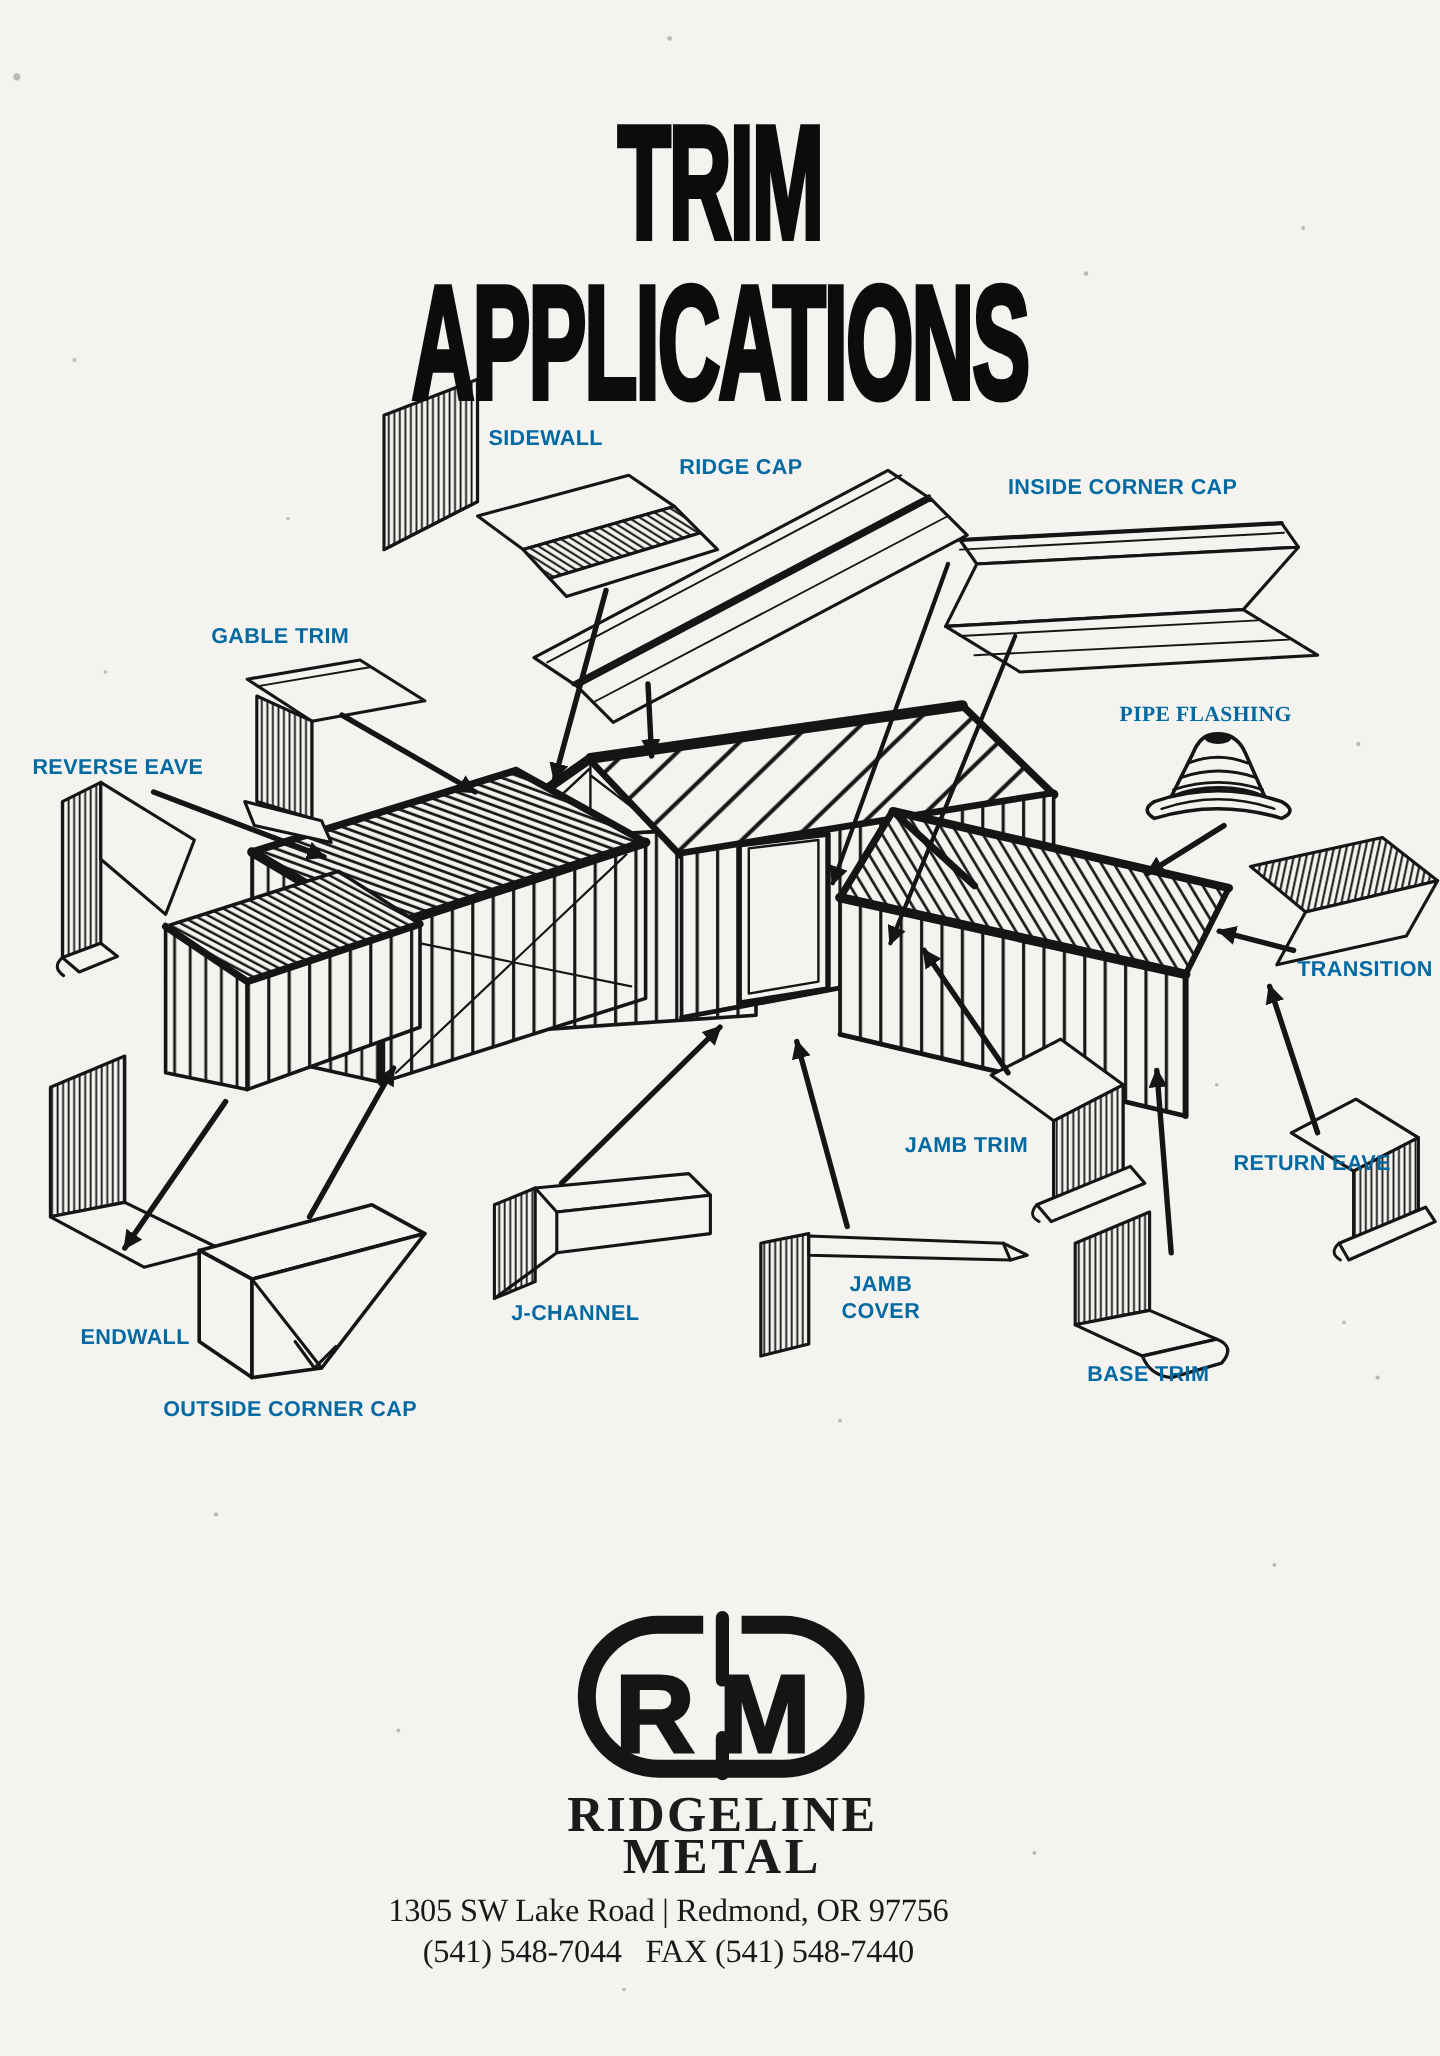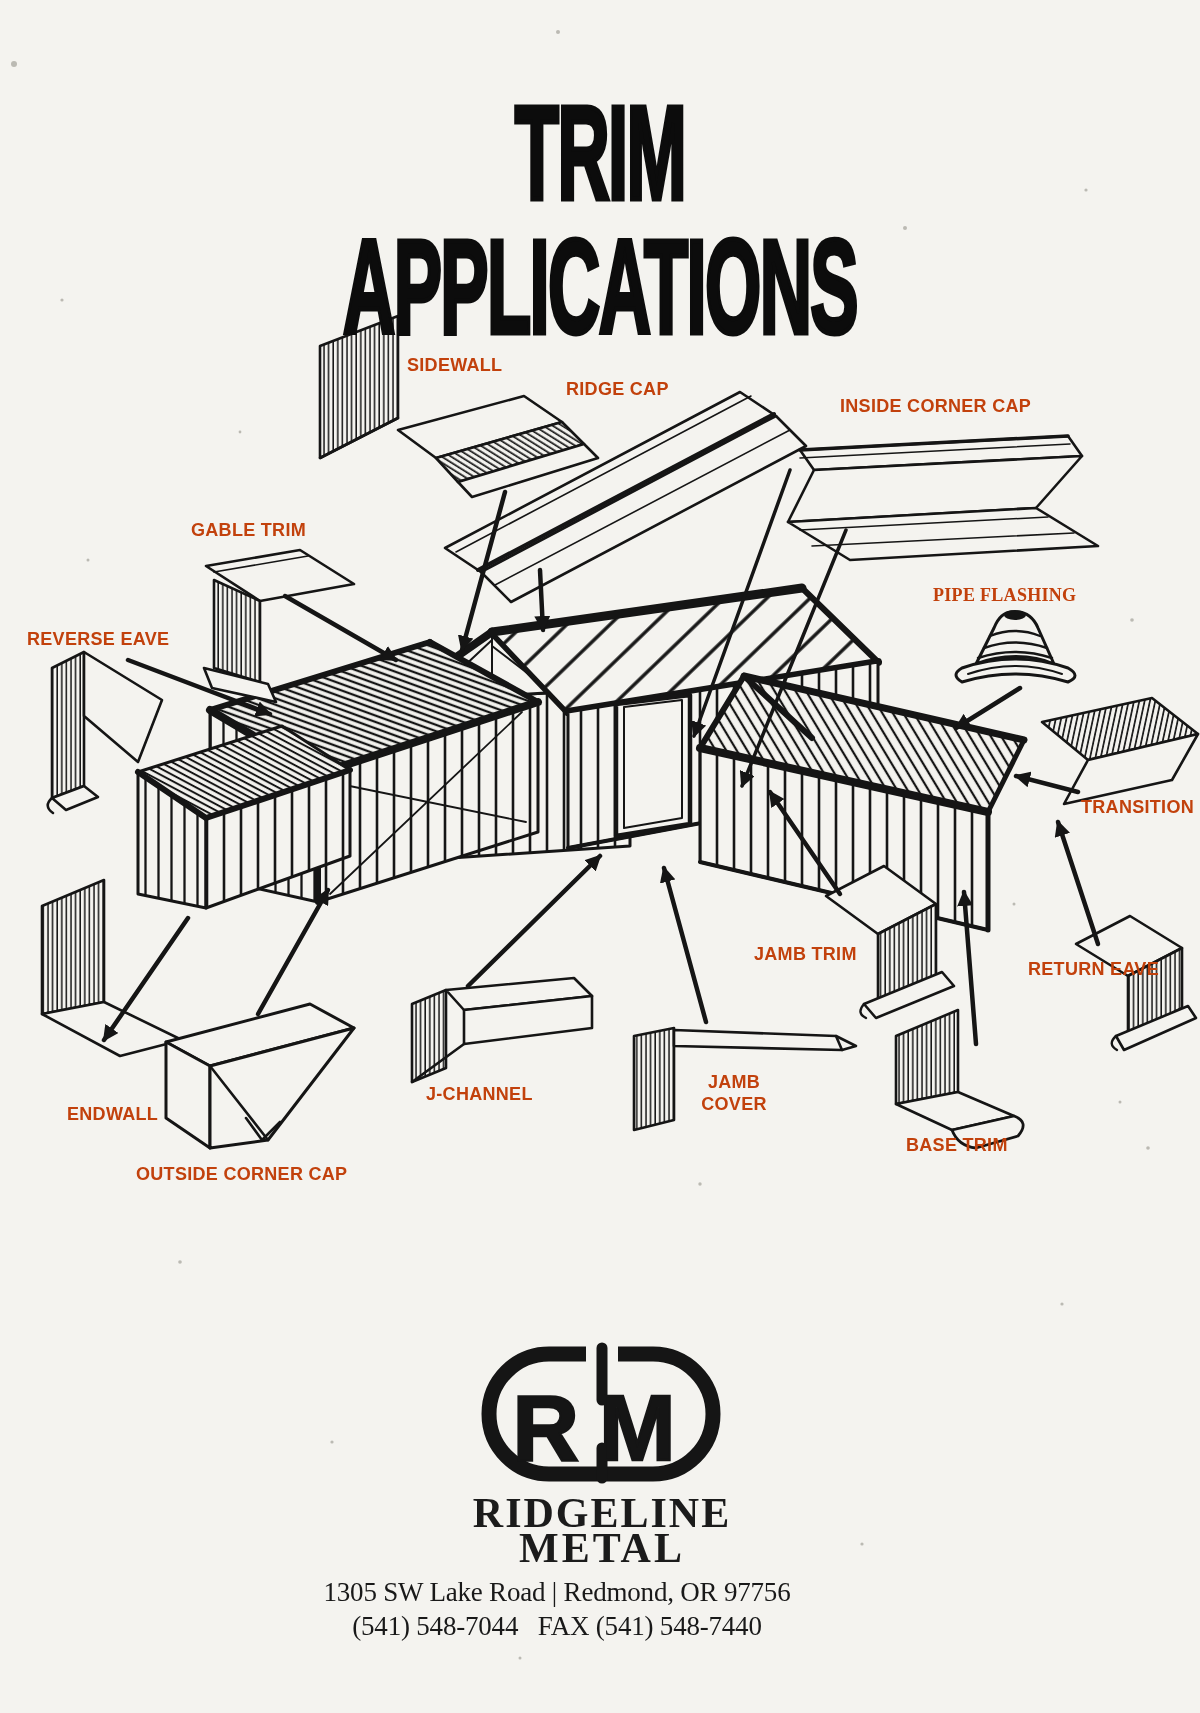--- a/index.html
+++ b/index.html
@@ -17,23 +17,23 @@
     text-align:center;
     font-family:"Liberation Sans",sans-serif;
     font-weight:900;font-size:134px;line-height:1;
     letter-spacing:-3px;color:#0c0c0c;
     -webkit-text-stroke:5px #0c0c0c;
     transform:scaleX(.54);
   }
   .lbl{
     position:absolute;
     font-weight:700;font-size:18px;letter-spacing:.3px;
-    color:#c2410c;white-space:nowrap;
-  }
-  .lbl.wrap{white-space:normal;text-align:center;width:96px;line-height:1.2;margin-top:12px;}
+    color:#0369a1;white-space:nowrap;
+  }
+  .lbl.wrap{white-space:normal;text-align:center;width:96px;line-height:1.2;}
   .brand{
     position:absolute;width:1200px;left:2px;text-align:center;
     font-family:"Liberation Serif",serif;font-weight:700;color:#1b1b1b;
   }
   .brand1{top:1489px;font-size:42px;letter-spacing:2px;}
   .brand2{top:1524px;font-size:42px;letter-spacing:3px;}
   .addr{
     position:absolute;left:-86px;width:1286px;text-align:center;
     font-family:"Liberation Serif",serif;font-weight:400;color:#191919;
     letter-spacing:-.2px;white-space:pre;
@@ -286,21 +286,21 @@
       <path d="M602,1478 L602,1448" stroke="#151515" stroke-width="11" stroke-linecap="round"></path>
       <text x="604" y="1460" text-anchor="middle" font-family="Liberation Sans, sans-serif" font-weight="bold" font-size="92" letter-spacing="20" fill="#151515" stroke="#151515" stroke-width="2.5">RM</text>
     </g>
   </svg>
 
   <div class="title">TRIM APPLICATIONS</div>
 
   <div class="lbl" style="left:407px;top:355px;">SIDEWALL</div>
   <div class="lbl" style="left:566px;top:379px;">RIDGE CAP</div>
   <div class="lbl" style="left:812px;top:396px;margin-left:28px;">INSIDE CORNER CAP</div>
-  <div class="lbl" style="left:176px;top:520px;margin-left:15px;">GABLE TRIM</div>
+  <div class="lbl" style="left:176px;top:520px;">GABLE TRIM</div>
   <div class="lbl" style="left:27px;top:629px;">REVERSE EAVE</div>
   <div class="lbl" style="left:933px;top:585px;font-family:Liberation Serif, serif;">PIPE FLASHING</div>
   <div class="lbl" style="left:1081px;top:797px;">TRANSITION</div>
   <div class="lbl" style="left:754px;top:944px;">JAMB TRIM</div>
   <div class="lbl" style="left:1028px;top:959px;">RETURN EAVE</div>
   <div class="lbl wrap" style="left:686px;top:1060px;">JAMB COVER</div>
   <div class="lbl" style="left:906px;top:1135px;">BASE TRIM</div>
   <div class="lbl" style="left:50px;top:1104px;margin-left:17px;">ENDWALL</div>
   <div class="lbl" style="left:426px;top:1084px;">J-CHANNEL</div>
   <div class="lbl" style="left:136px;top:1164px;">OUTSIDE CORNER CAP</div>

